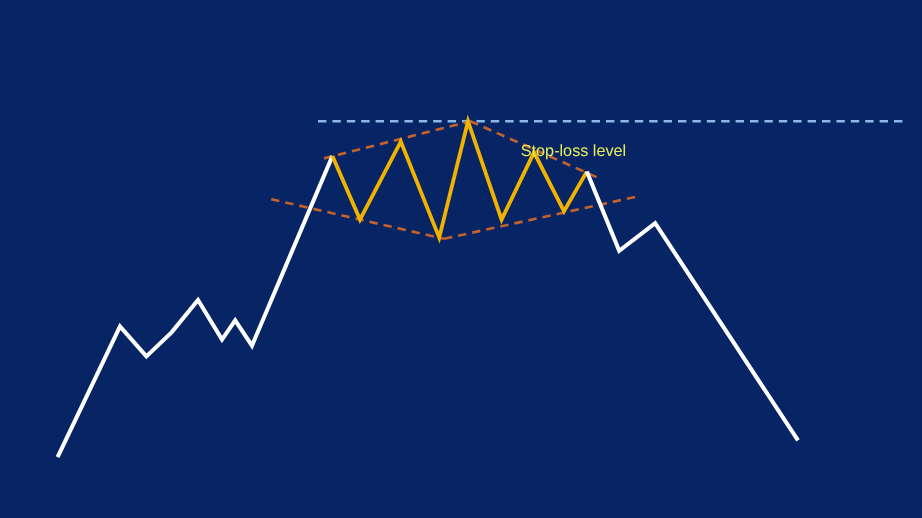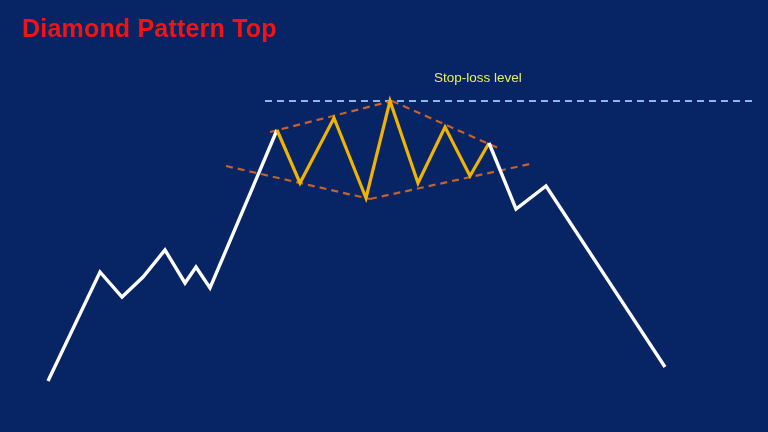--- a/index.html
+++ b/index.html
@@ -49,35 +49,34 @@
     font-weight: bold;
     color: #f2c53d;
     white-space: nowrap;
   }
 </style>
 </head>
 <body>
 
 <div id="slide" style="background: rgb(7, 36, 100);">
 
-  <div class="title" style="color: rgb(242, 20, 20);">Diamond Pattern Top</div>
 
   <svg id="chart-svg" viewBox="0 0 768 432">
     <g>
       <line id="ann-0" stroke-width="2.2" stroke-dasharray="7,5" stroke-linecap="butt" stroke="#89b9e8" x1="265" x2="752" y1="101" y2="101"></line>
     </g>
     <g>
       <polyline id="ann-1" fill="none" stroke-width="2.2" stroke-dasharray="7,5" stroke="#c4622d" points="270,132 392,101"></polyline>
       <polyline id="ann-2" fill="none" stroke-width="2.2" stroke-dasharray="7,5" stroke="#c4622d" points="392,101 498,148"></polyline>
       <polyline id="ann-3" fill="none" stroke-width="2.2" stroke-dasharray="7,5" stroke="#c4622d" points="226,166 370,199"></polyline>
       <polyline id="ann-4" fill="none" stroke-width="2.2" stroke-dasharray="7,5" stroke="#c4622d" points="370,199 530,164"></polyline>
     </g>
     <g>
       <polyline id="ser-0" fill="none" stroke-width="3.4" stroke-linejoin="miter" stroke-linecap="butt" stroke="#ffffff" points="48,381 100,272 122,297 143,277 165,250 185,283 196,267 210,288 277,130"></polyline>
       <polyline id="ser-1" fill="none" stroke-width="3.2" stroke-linejoin="miter" stroke-linecap="butt" stroke="#f0b400" points="277,130 300,183 334,118 366,198 390,101 418,183 445,127 470,176 489,143"></polyline>
       <polyline id="ser-2" fill="none" stroke-width="3.4" stroke-linejoin="miter" stroke-linecap="butt" stroke="#ffffff" points="489,143 516,209 546,186 665,367"></polyline>
     </g>
   </svg>
 
-  <div class="stoploss-label" style="color: rgb(232, 239, 92);">Stop-loss level</div>
+  <div class="stoploss-label" style="color: rgb(232, 239, 92); margin-top: 48px;">Stop-loss level</div>
 
 
 </div>
 
 </body></html>

